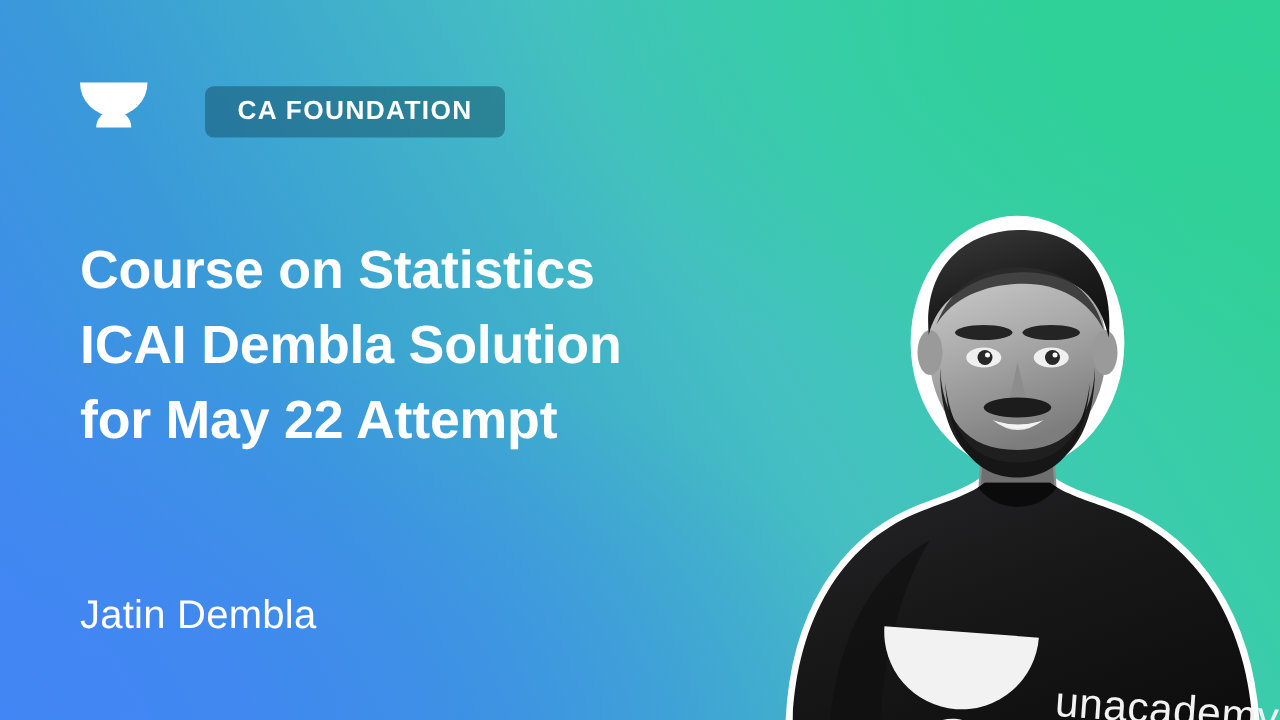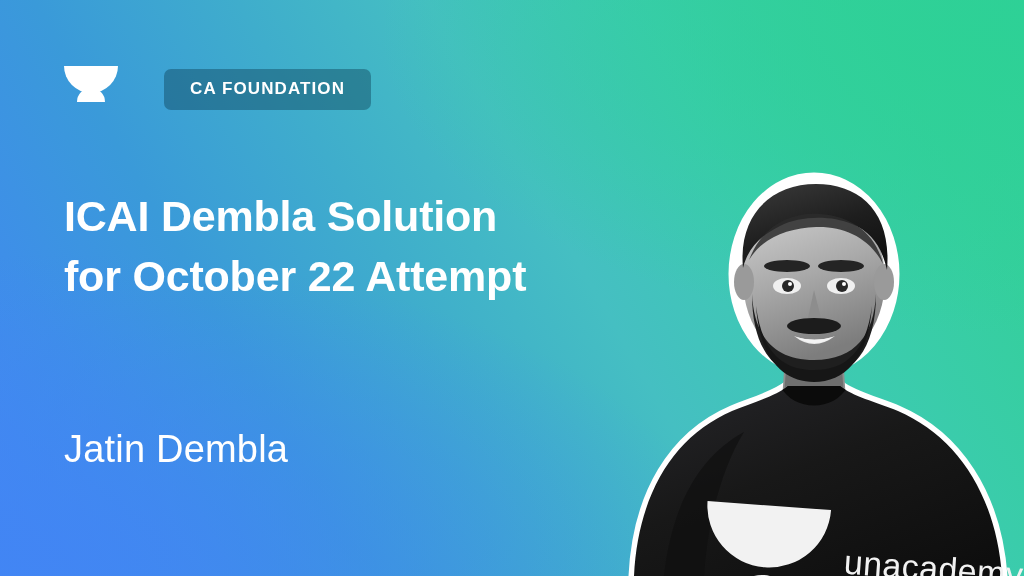--- a/index.html
+++ b/index.html
@@ -55,21 +55,21 @@
   }
   .badge {
     display: inline-flex;
     align-items: center;
     justify-content: center;
     height: 41px;
     padding: 0 26px;
     border-radius: 7px;
     background: rgba(12, 62, 84, 0.42);
     color: #ffffff;
-    font-size: 17px;
+    font-size: 21px;
     font-weight: bold;
     letter-spacing: 1.1px;
     white-space: nowrap;
   }
 
   
   .headline {
     position: absolute;
     left: 64px;
     top: 186px;
@@ -79,23 +79,23 @@
     line-height: 60px;
     font-weight: bold;
     letter-spacing: -0.2px;
   }
   .headline .ln { display: block; white-space: nowrap; }
 
   
   .instructor {
     position: absolute;
     left: 64px;
-    top: 427px;
+    top: 469px;
     color: #ffffff;
-    font-size: 38px;
+    font-size: 32px;
     font-weight: normal;
     letter-spacing: 0.2px;
     line-height: 44px;
   }
 
   
   .educator {
     position: absolute;
     right: 0;
     bottom: 0;
@@ -137,22 +137,23 @@
       <svg class="brand-logo" viewBox="0 0 58 54" xmlns="http://www.w3.org/2000/svg" aria-hidden="true">
         <path d="M2 4 H56 A27 27 0 0 1 2 4 Z" fill="#ffffff"></path>
         <path d="M15 40 H43 A14 14 0 0 0 15 40 Z" fill="#ffffff"></path>
       </svg>
     </span>
 
     <span class="badge">CA FOUNDATION</span>
   </div>
 
   <div class="headline">
+    <span class="ln">Course on Statistics</span>
     <span class="ln">ICAI Dembla Solution</span>
-    <span class="ln">for October 22 Attempt</span>
+    <span class="ln">for May 22 Attempt</span>
   </div>
 
   <div class="instructor">Jatin Dembla</div>
 
   <div class="educator">
     <svg viewBox="0 0 420 412" xmlns="http://www.w3.org/2000/svg" aria-hidden="true">
       <defs>
         <linearGradient id="skin" x1="0" y1="0" x2="0.3" y2="1">
           <stop offset="0%" stop-color="#d8d8d8"></stop>
           <stop offset="55%" stop-color="#a9a9a9"></stop>

